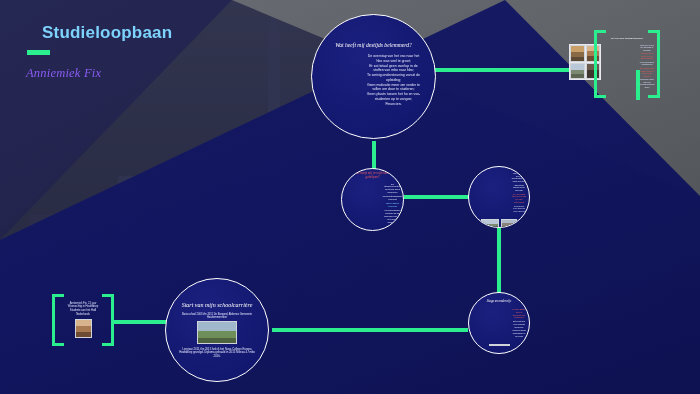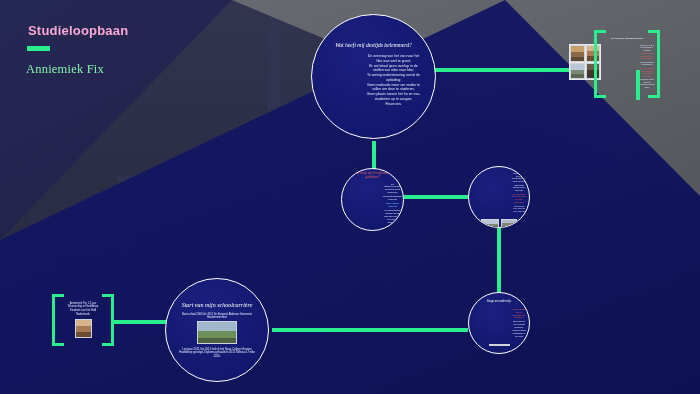--- a/index.html
+++ b/index.html
@@ -38,27 +38,27 @@
   }
   .navy-tint{
     position:absolute;inset:0;
     background:linear-gradient(150deg,rgba(34,36,82,.75),rgba(24,26,66,.80));
     clip-path:polygon(0 0, 232px 0, 0 240px);
   }
 
   
   .title-block{position:absolute;left:26px;top:24px;z-index:30;}
   .deck-title{
-    font-size:13px;font-weight:700;color:#f9a8d4;letter-spacing:.2px;
-    margin:0 0 9px 2px;line-height:1;
+    font-size:17px;font-weight:700;color:#7dd3fc;letter-spacing:.2px;
+    margin:0 0 9px 16px;line-height:1;
   }
   .accent-bar{width:23px;height:5px;background:#2bef8e;margin:0 0 11px 1px;}
   .deck-author{
-    font-family:"Liberation Serif", serif;
-    font-size:12.5px;color:#86efac;letter-spacing:.2px;
+    font-family:"Liberation Serif", serif;font-style:italic;
+    font-size:12.5px;color:#8b5cf6;letter-spacing:.2px;
   }
 
   
   .conn{position:absolute;background:#2bef8e;z-index:5;}
 
   
   .node-circle{
     position:absolute;border-radius:50%;
     background:radial-gradient(circle at 40% 32%,#1b2080 0%,#141a72 55%,#10156a 100%);
     border:1.6px solid #ffffff;

